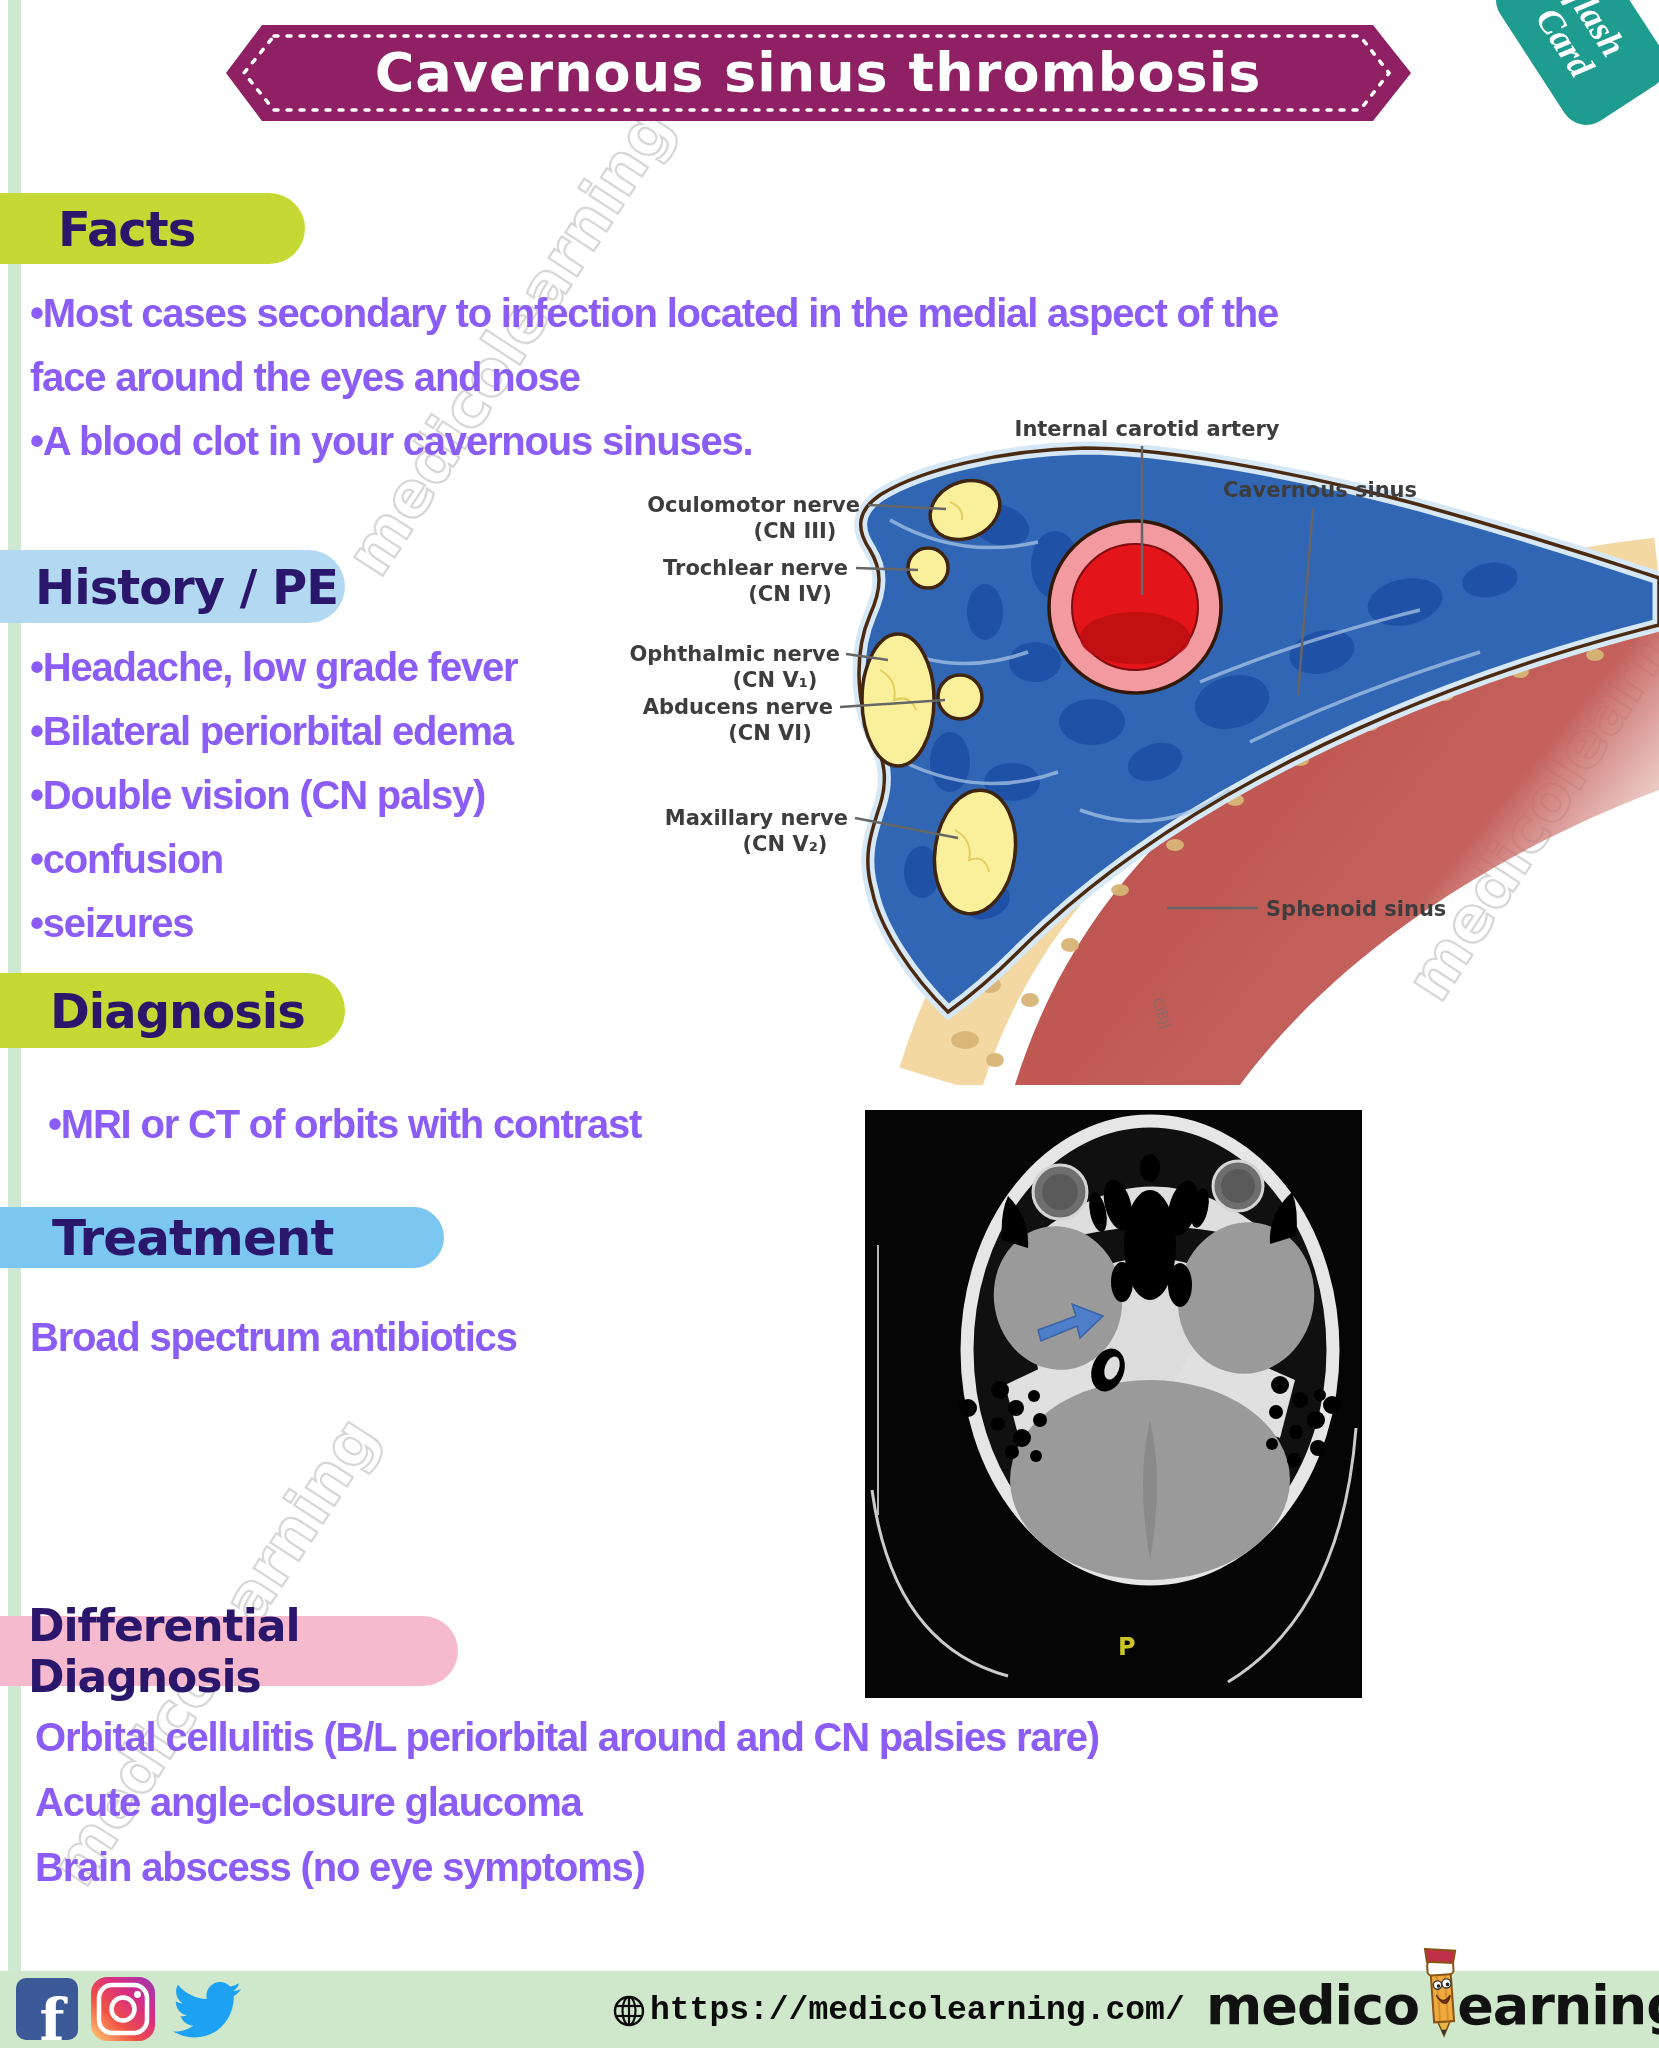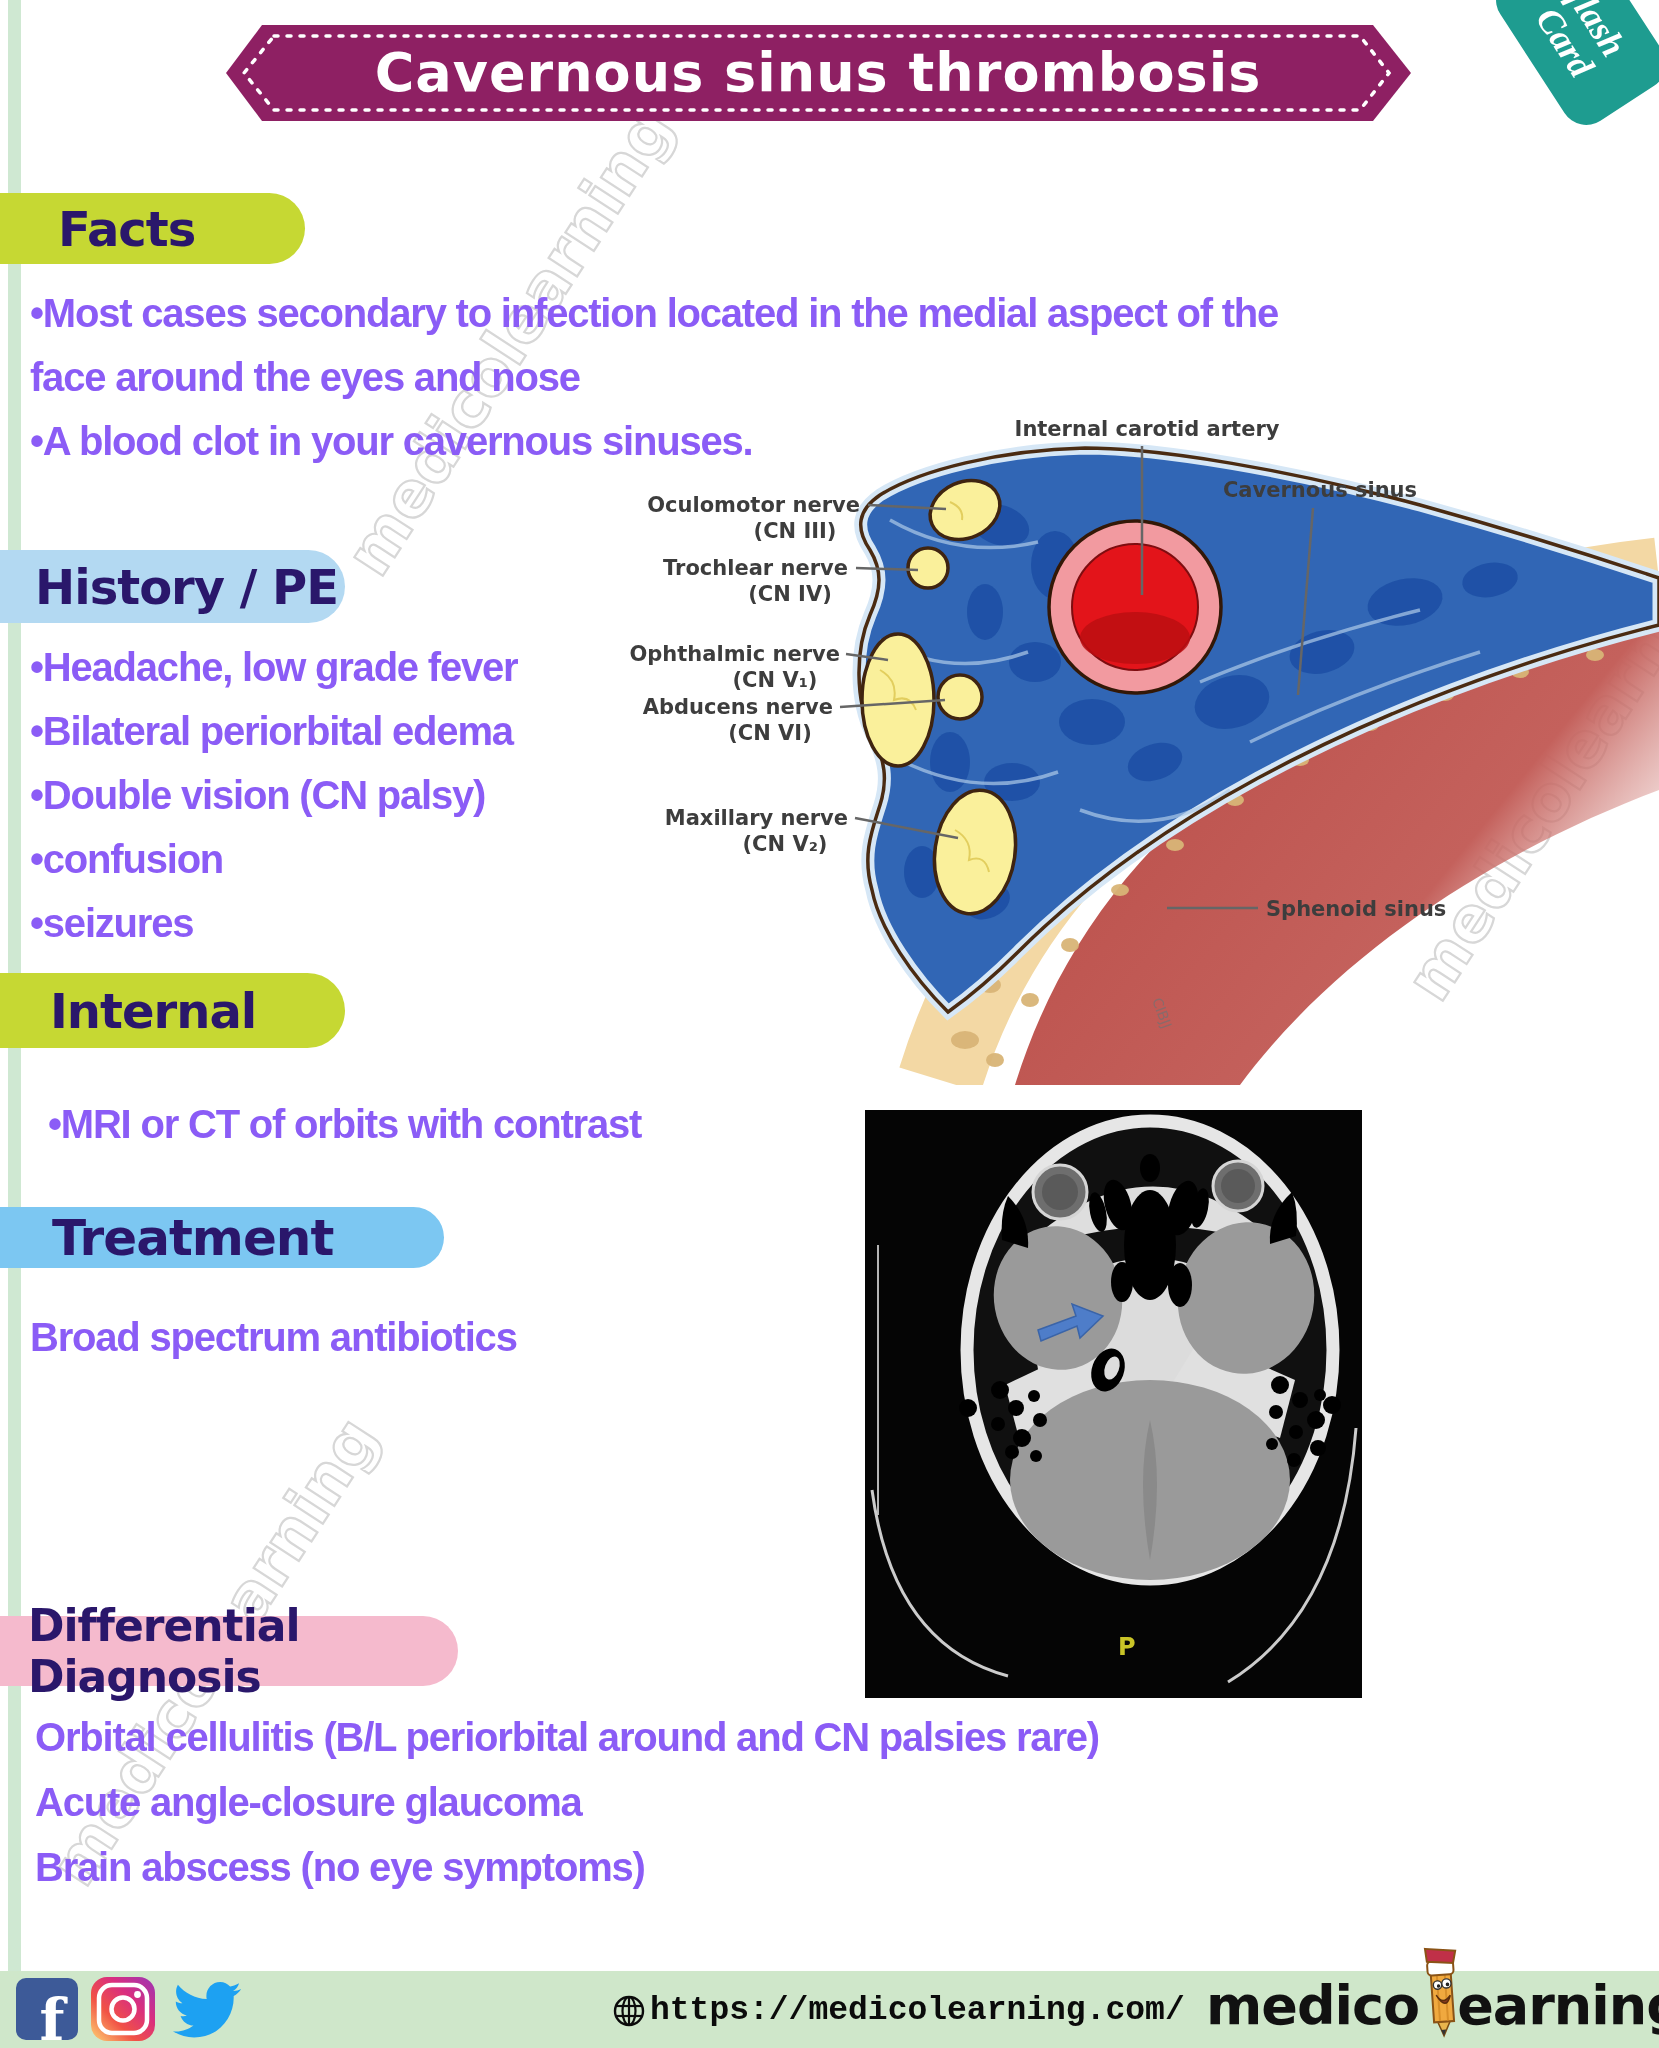--- a/index.html
+++ b/index.html
@@ -76,21 +76,21 @@
   </div>
   <div class="bodyblock" style="left:30px;top:635px;">
     <div>•Headache, low grade fever</div>
     <div>•Bilateral periorbital edema</div>
     <div>•Double vision (CN palsy)</div>
     <div>•confusion</div>
     <div>•seizures</div>
   </div>
 
   <div class="pill pill-lime pill-r" style="left:0;top:973px;width:295px;height:75px;padding-left:50px;font-size:48px;">
-    <span>Internal</span>
+    <span>Diagnosis</span>
   </div>
   <div class="bodyblock" style="left:48px;top:1092px;">
     <div>•MRI or CT of orbits with contrast</div>
   </div>
 
   <div class="pill pill-blue pill-r" style="left:0;top:1207px;width:392px;height:61px;padding-left:52px;font-size:50px;">
     <span>Treatment</span>
   </div>
   <div class="bodyblock" style="left:30px;top:1305px;">
     <div>Broad spectrum antibiotics</div>

